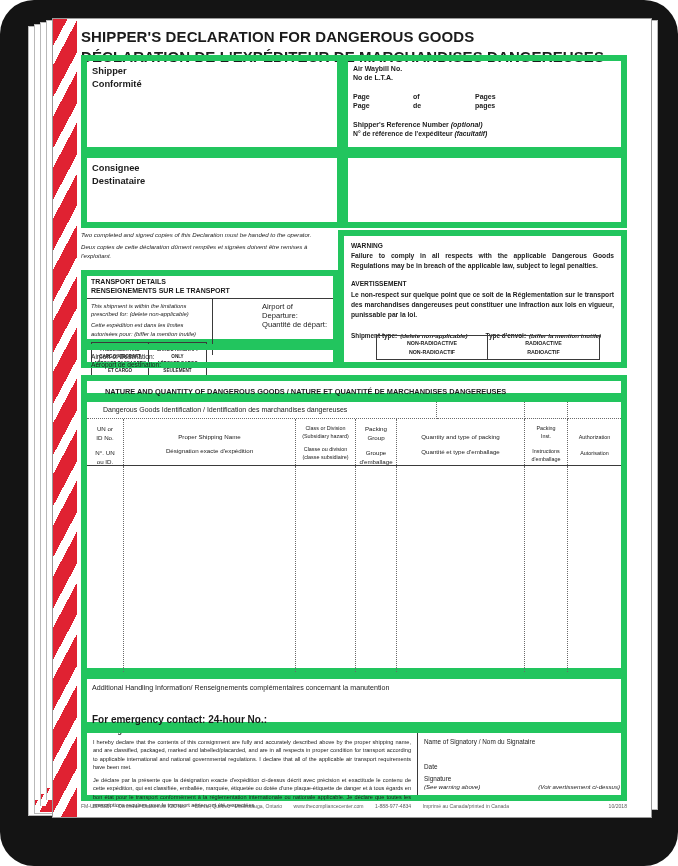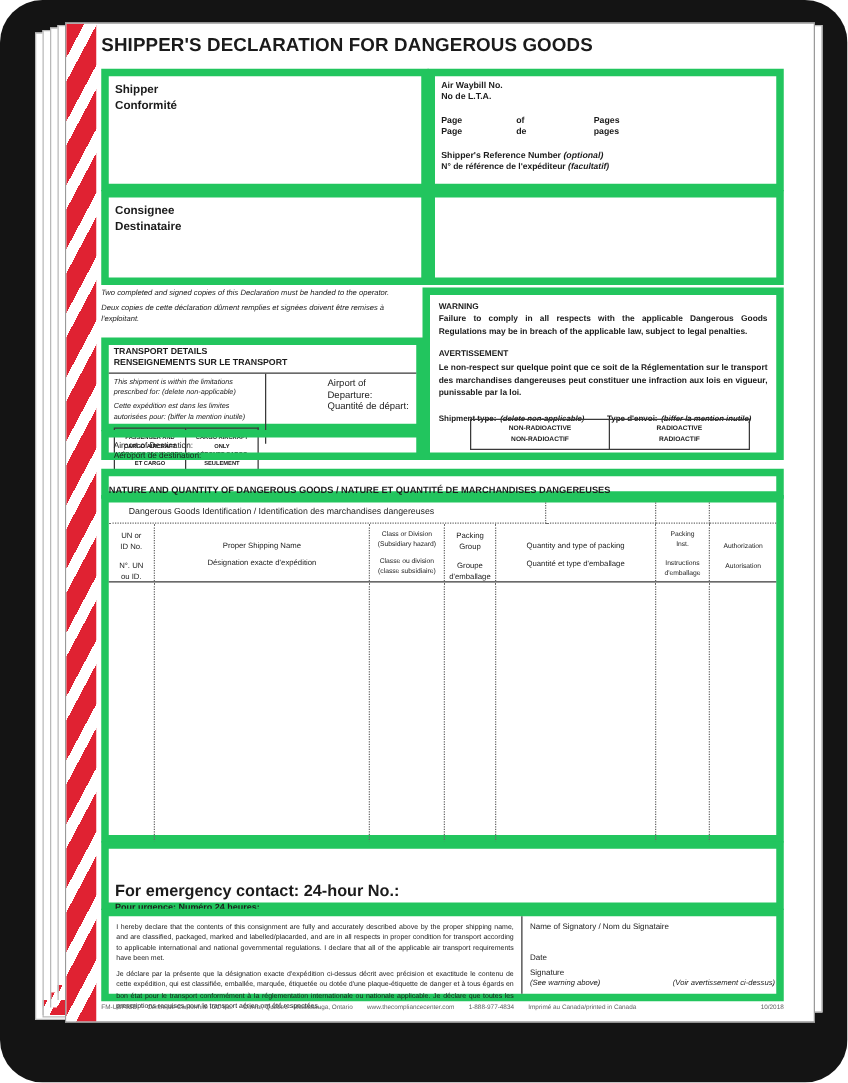--- a/index.html
+++ b/index.html
@@ -108,20 +108,21 @@
 <div class="hatch-frag" style="left:40px;  top:794px;"></div>
 <div class="hatch-frag" style="left:46px;  top:788px;"></div>
 
 <div id="page">
   <div id="hatch"></div>
 
   <div id="form">
 
     <div id="title">
       <div>SHIPPER'S DECLARATION FOR DANGEROUS GOODS</div>
+      <div>DÉCLARATION DE L'EXPÉDITEUR DE MARCHANDISES DANGEREUSES</div>
     </div>
 
     <div class="bx bd" style="left:0; top:28px; width:262px; height:98px;">
       <div class="pad">
         <div class="lbl-lg">Shipper</div>
         <div class="lbl-lg">Conformité</div>
       </div>
       <div style="padding:0 5px;"></div>
     </div>
 
@@ -225,21 +226,21 @@
           <div>NON-RADIOACTIVE</div>
           <div>NON-RADIOACTIF</div>
         </div>
         <div class="rad-box" style="width:112px; border-left:none;">
           <div>RADIOACTIVE</div>
           <div>RADIOACTIF</div>
         </div>
       </div>
     </div>
 
-    <div class="bx bd" style="left:0; top:348px; width:546px; height:22px; padding:6px 0;">
+    <div class="bx bd" style="left:0; top:348px; width:546px; height:22px; padding:6px 18px;">
       <div class="b" style="font-size:7.4px;">NATURE AND QUANTITY OF DANGEROUS GOODS / NATURE ET QUANTITÉ DE MARCHANDISES DANGEREUSES</div>
     </div>
 
     <div class="bx bd" style="left:0; top:369px; width:546px; height:278px;">
 
       <div style="display:flex; height:17px;">
         <div style="width:350px; border-right:1px dotted #6a6a6a; border-bottom:1px dotted #6a6a6a; padding:4px 0 0 16px;">Dangerous Goods Identification / Identification des marchandises dangereuses</div>
         <div style="width:88px; border-right:1px dotted #6a6a6a; border-bottom:1px dotted #6a6a6a;"></div>
         <div style="width:43px; border-right:1px dotted #6a6a6a; border-bottom:1px dotted #6a6a6a;"></div>
         <div style="flex:1; border-bottom:1px dotted #6a6a6a;"></div>
@@ -289,23 +290,24 @@
         <div class="dash-r" style="width:172px;"></div>
         <div class="dash-r" style="width:60px;"></div>
         <div class="dash-r" style="width:41px;"></div>
         <div class="dash-r" style="width:128px;"></div>
         <div class="dash-r" style="width:43px;"></div>
         <div style="flex:1;"></div>
       </div>
     </div>
 
     <div class="bx bd" style="left:0; top:646px; width:546px; height:55px; padding:5px 5px;">
+      <div style="font-size:7.1px;">Additional Handling Information/ Renseignements complémentaires concernant la manutention</div>
       <div style="font-size:7px; min-height:12px;"></div>
       <div style="margin-top:9px;">
-        <div class="b" style="font-size:13px;">For emergency contact: 24-hour No.:</div>
+        <div class="b" style="font-size:10px;">For emergency contact: 24-hour No.:</div>
         <div class="b" style="font-size:7.2px;">Pour urgence: Numéro 24 heures:</div>
         <div></div>
       </div>
     </div>
 
     <div class="bx bd" style="left:0; top:700px; width:546px; height:74px;">
       <div style="display:flex; height:100%;">
         <div style="width:331px; border-right:1px solid #3a3a3a; padding:5px 6px;">
           <div class="jst" style="font-size:5.6px; line-height:1.48;">I hereby declare that the contents of this consignment are fully and accurately described above by the proper shipping name, and are classified, packaged, marked and labelled/placarded, and are in all respects in proper condition for transport according to applicable international and national governmental regulations. I declare that all of the applicable air transport requirements have been met.</div>
           <div class="jst" style="font-size:5.6px; line-height:1.48; margin-top:5px;">Je déclare par la présente que la désignation exacte d'expédition ci-dessus décrit avec précision et exactitude le contenu de cette expédition, qui est classifiée, emballée, marquée, étiquetée ou dotée d'une plaque-étiquette de danger et à tous égards en bon état pour le transport conformément à la réglementation internationale ou nationale applicable. Je déclare que toutes les prescriptions requises pour le transport aérien ont été respectées.</div>

